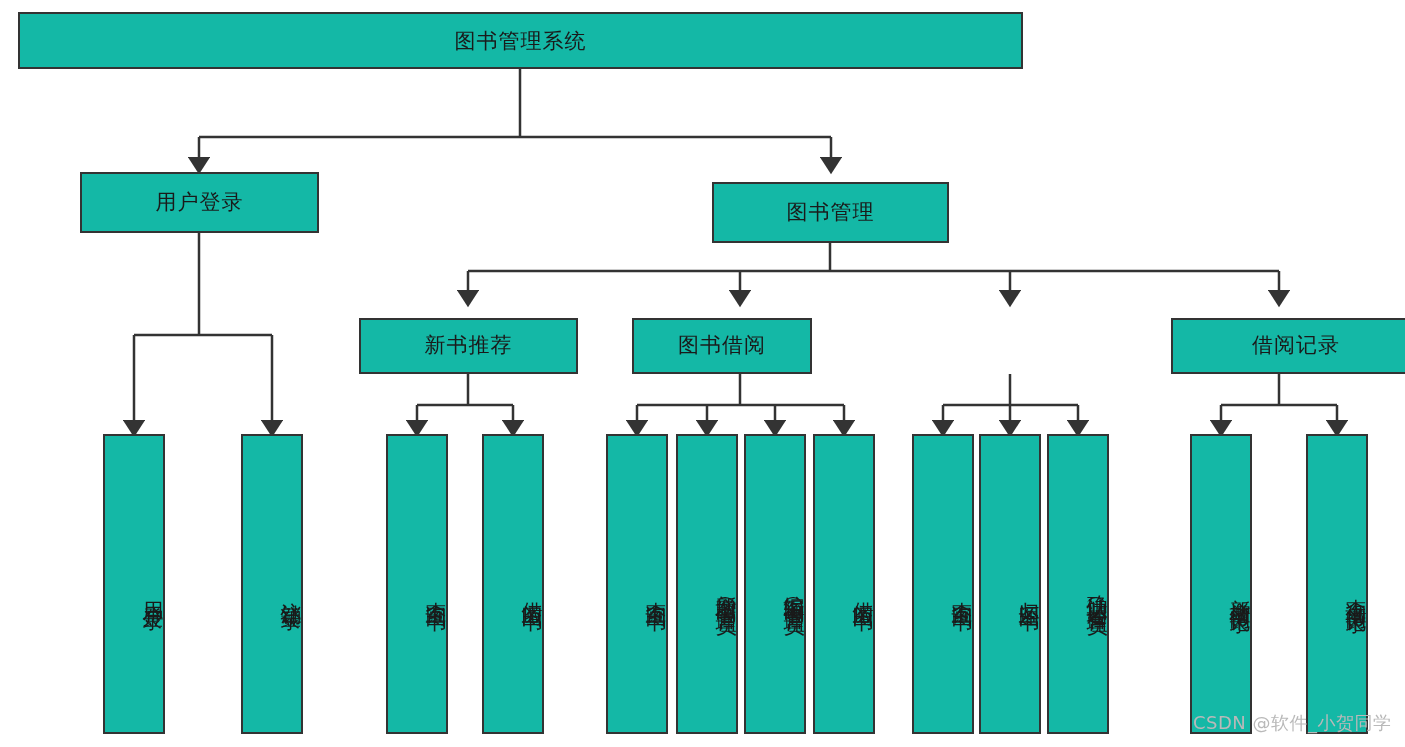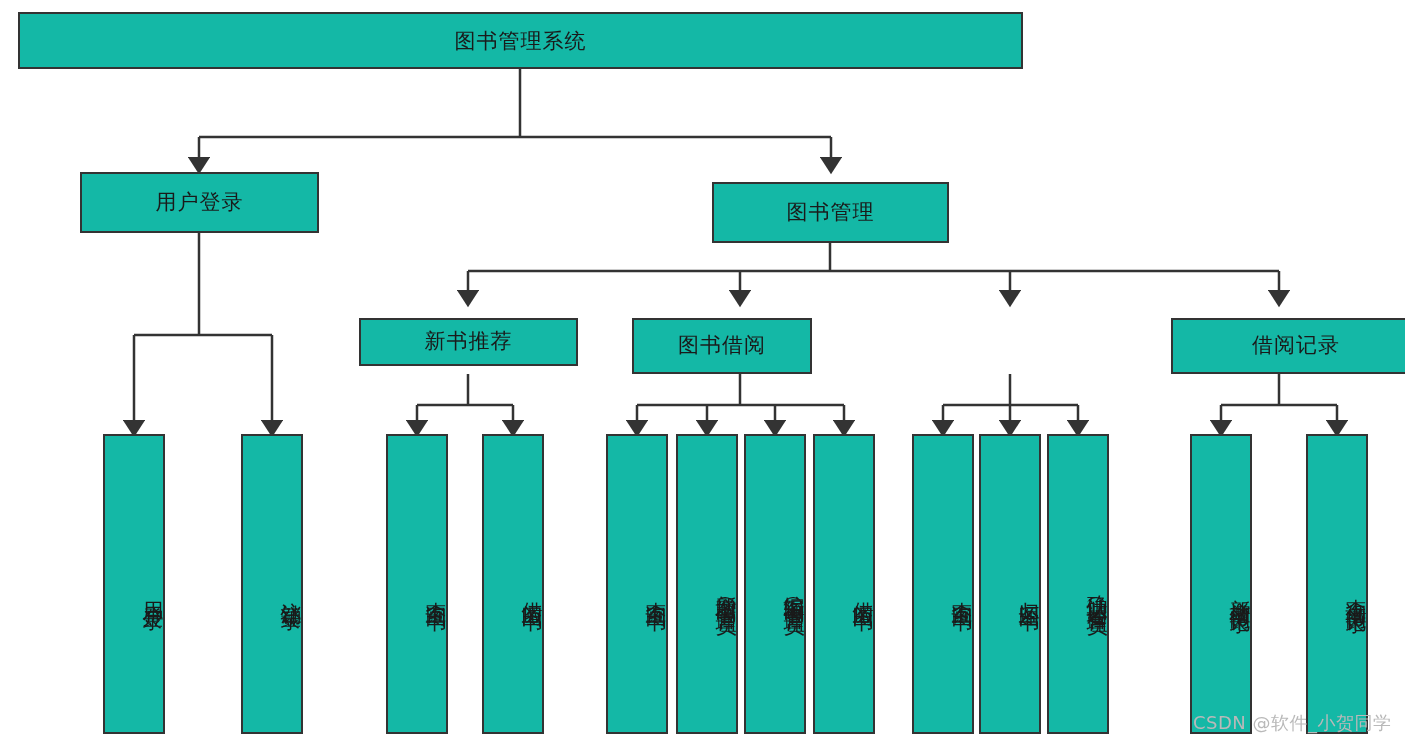--- a/index.html
+++ b/index.html
@@ -124,21 +124,21 @@
     <span>图书管理系统</span>
   </div>
 
   <div class="node node-h" style="left:80px; top:172px; width:239px; height:61px;">
     <span>用户登录</span>
   </div>
   <div class="node node-h" style="left:712px; top:172px; width:237px; height:61px;margin-top:10px;">
     <span>图书管理</span>
   </div>
 
-  <div class="node node-h" style="left:359px; top:318px; width:219px; height:48px;">
+  <div class="node node-h" style="left:359px; top:318px; width:219px; height:56px;">
     <span>新书推荐</span>
   </div>
   <div class="node node-h" style="left:632px; top:318px; width:180px; height:56px;">
     <span>图书借阅</span>
   </div>
   <div class="node node-h" style="left:1171px; top:318px; width:250px; height:56px;">
     <span>借阅记录</span>
   </div>
 
   <div class="node node-v" style="left:103px; top:434px; width:62px; height:300px;">

